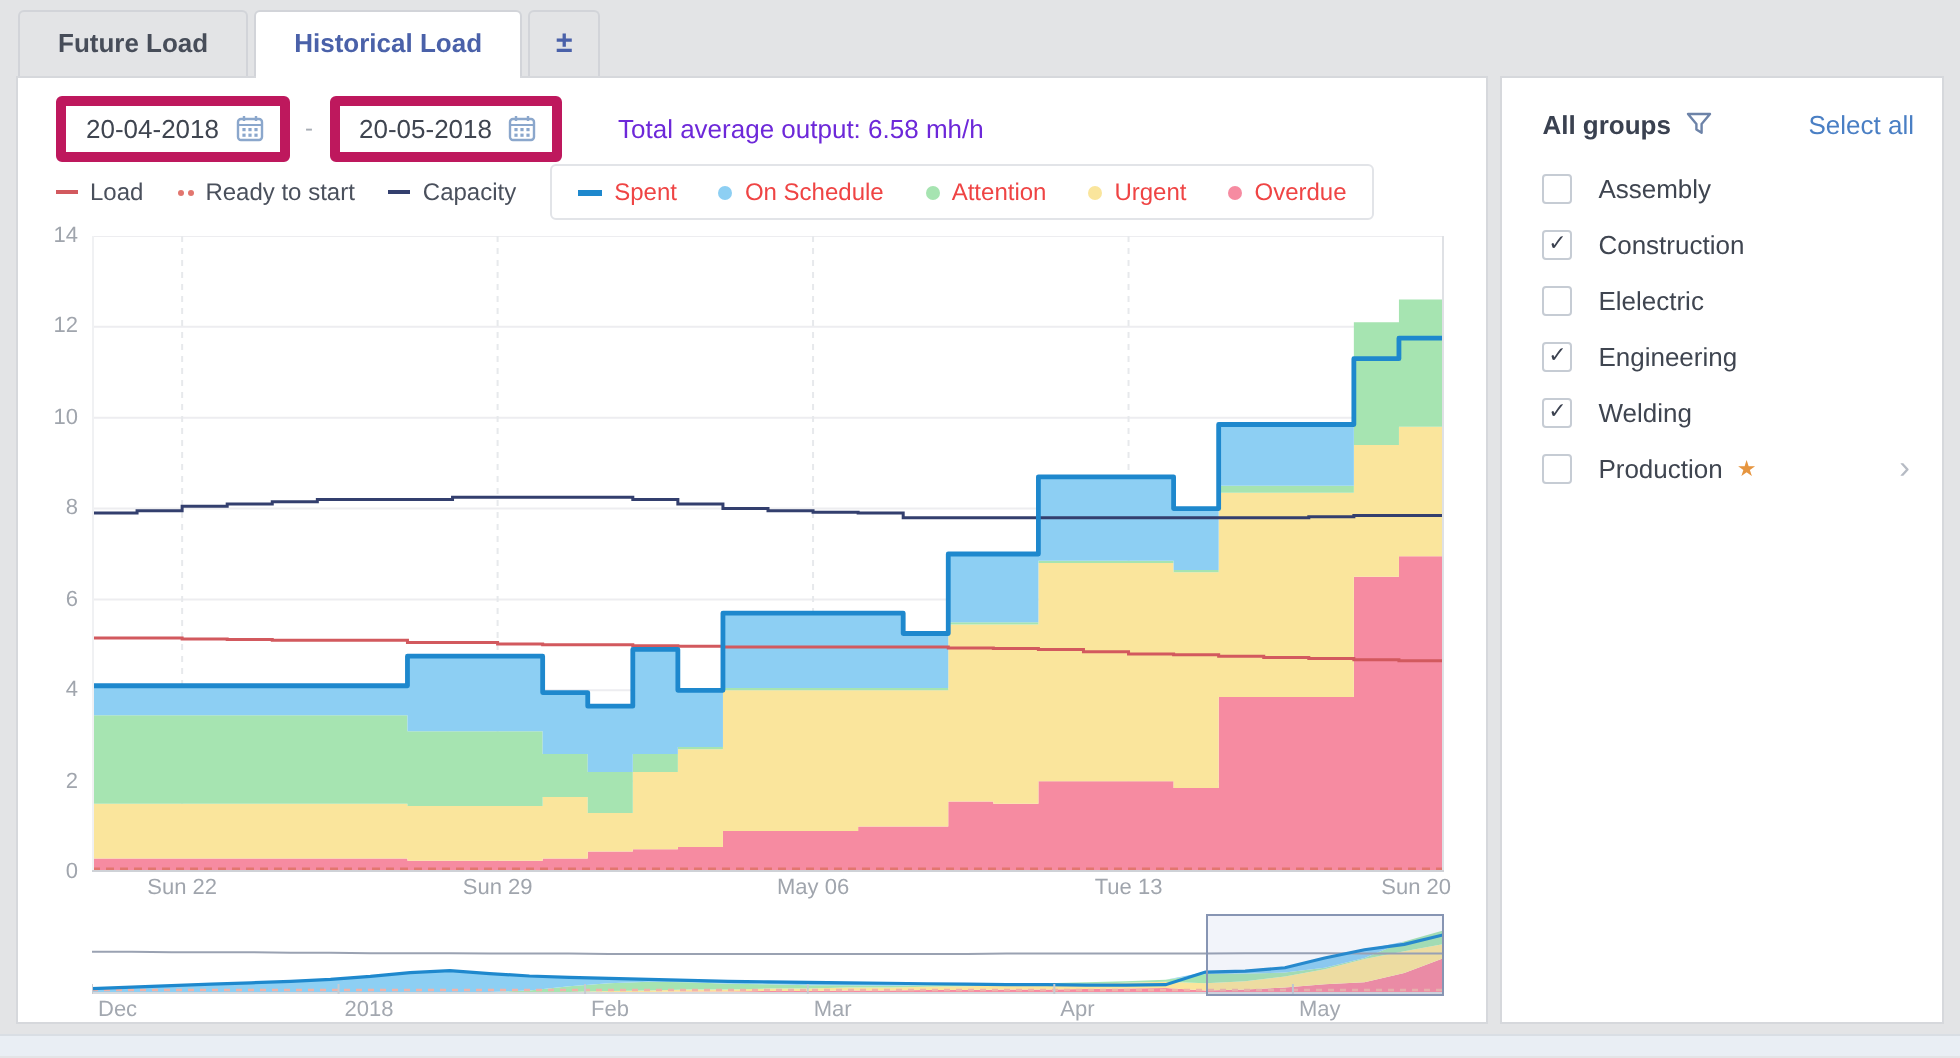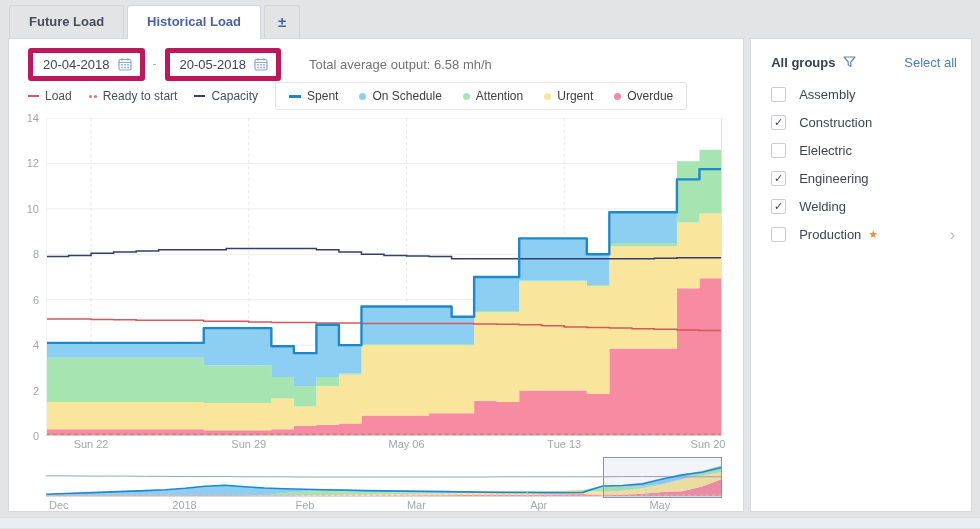--- a/index.html
+++ b/index.html
@@ -16,30 +16,30 @@
   .tab.addtab span{border-bottom:0;}
   
   .cards{display:flex;gap:6px;position:relative;z-index:1;}
   .main-card{width:737px;height:474px;box-sizing:border-box;background:#fff;border:1px solid #d6d8dc;padding:10px 14px 0 13px;}
   .side-card{width:222px;height:474px;box-sizing:border-box;background:#fff;border:1px solid #d6d8dc;padding:16px 14px 0 20px;}
   
   .controls{display:flex;align-items:center;height:30px;margin-left:6px;}
   .datebox{display:inline-flex;align-items:center;gap:8px;border:5px solid #be185d;border-radius:3px;
            padding:4px 8px 4px 10px;font-size:13px;color:#3f4550;background:#fff;cursor:pointer;}
   .datesep{margin:0 8px;color:#a8adb5;font-size:12px;}
-  .total{margin-left:28px;font-size:13px;color:#737373;}
+  .total{margin-left:28px;font-size:13px;color:#6d28d9;}
   
   .legends{display:flex;align-items:center;margin-top:3px;margin-left:6px;}
   .lineleg{display:flex;align-items:center;gap:17px;font-size:12px;color:#4a505c;}
   .litem{display:flex;align-items:center;gap:6px;cursor:pointer;}
   .linechip{display:inline-block;width:11px;height:0;border-top:2px solid currentColor;}
   .linechip.thick{border-top-width:3px;width:12px;}
   .dotchip{display:inline-block;width:3px;height:3px;border-radius:50%;background:currentColor;box-shadow:5px 0 0 currentColor;margin-right:5px;}
   .arealeg{display:flex;align-items:center;gap:21px;margin-left:17px;border:1px solid #e2e4e8;border-radius:3px;
-           padding:6px 13px;font-size:12px;color:#404040;background:#fff;}
+           padding:6px 13px;font-size:12px;color:#ef4444;background:#fff;}
   .adot{display:inline-block;width:7px;height:7px;border-radius:50%;}
   
   .chart-row{display:flex;margin-top:8px;}
   .yaxis{width:24px;position:relative;height:318px;font-size:11px;color:#a0a5ad;flex-shrink:0;}
   .yaxis div{position:absolute;right:7px;}
   #main-chart,#mini-chart{display:block;}
   .xlabels{position:relative;height:16px;margin-left:24px;width:676px;font-size:11px;color:#a0a5ad;}
   .xlabels span{position:absolute;top:2px;transform:translateX(-50%);white-space:nowrap;}
   .nav-wrap{position:relative;margin-left:24px;width:676px;margin-top:5px;}
   .nav-selection{position:absolute;top:0;height:41px;border:1px solid #8795b3;background:rgba(130,152,205,0.10);box-sizing:border-box;cursor:ew-resize;}

